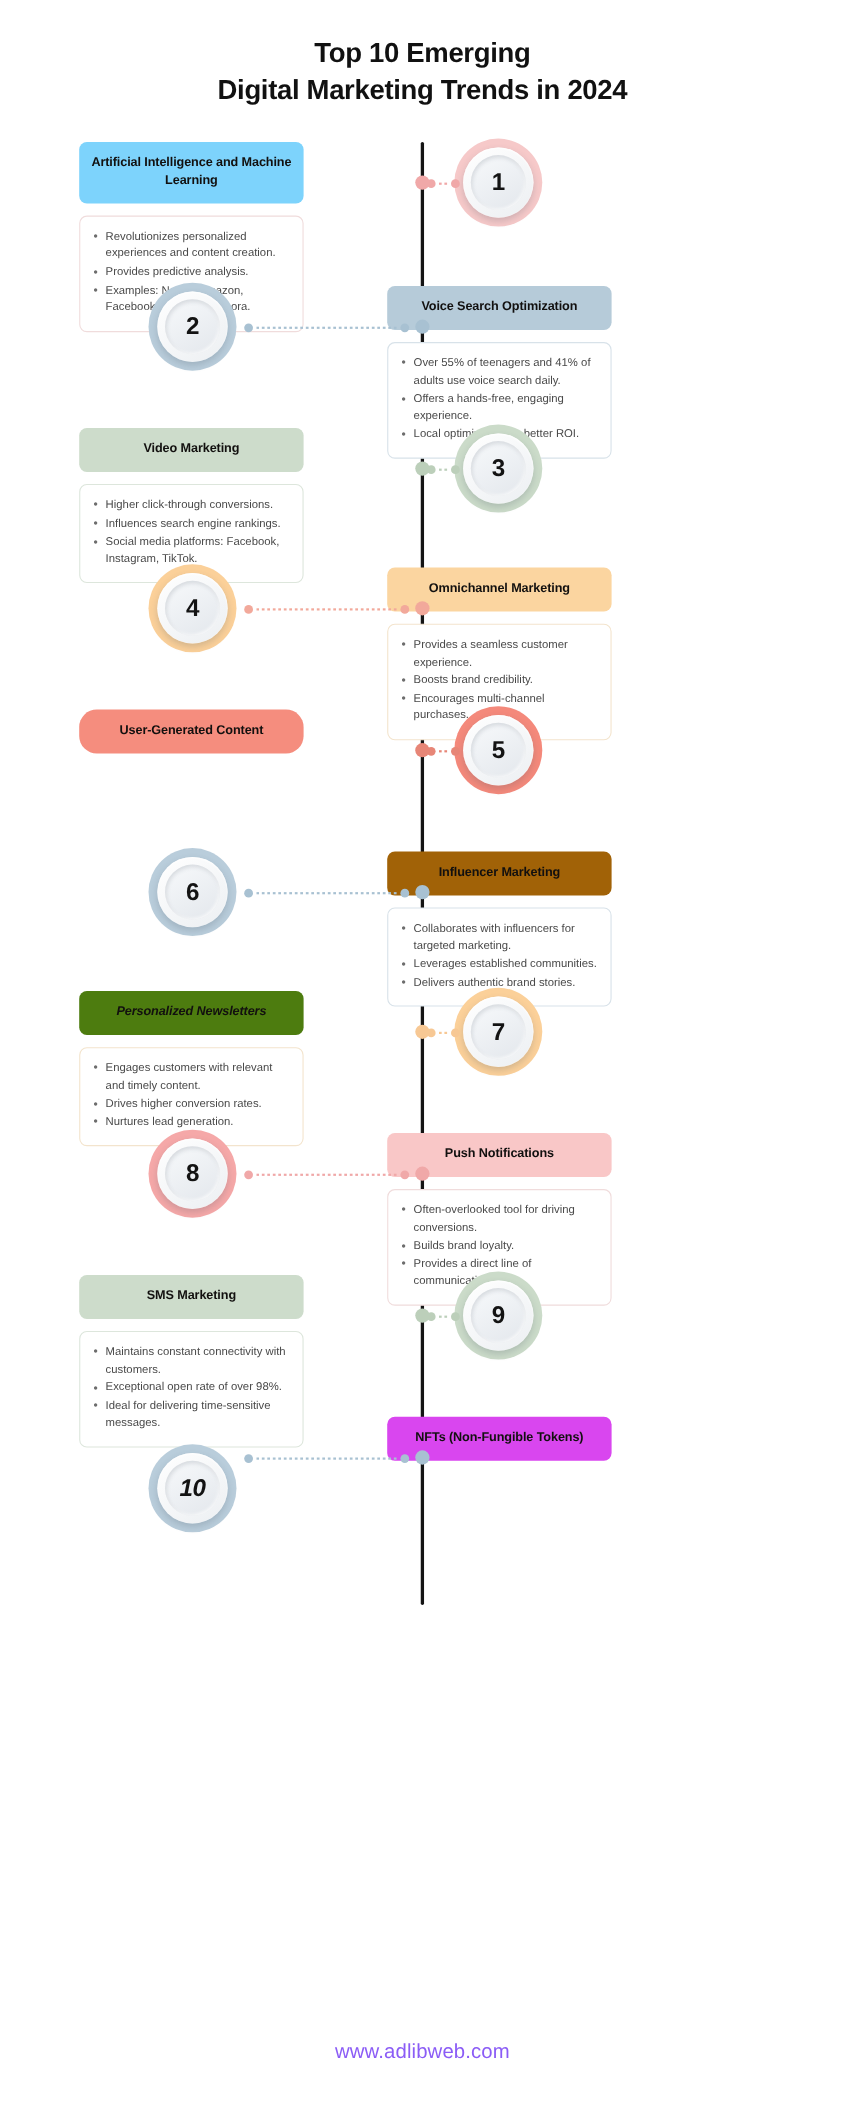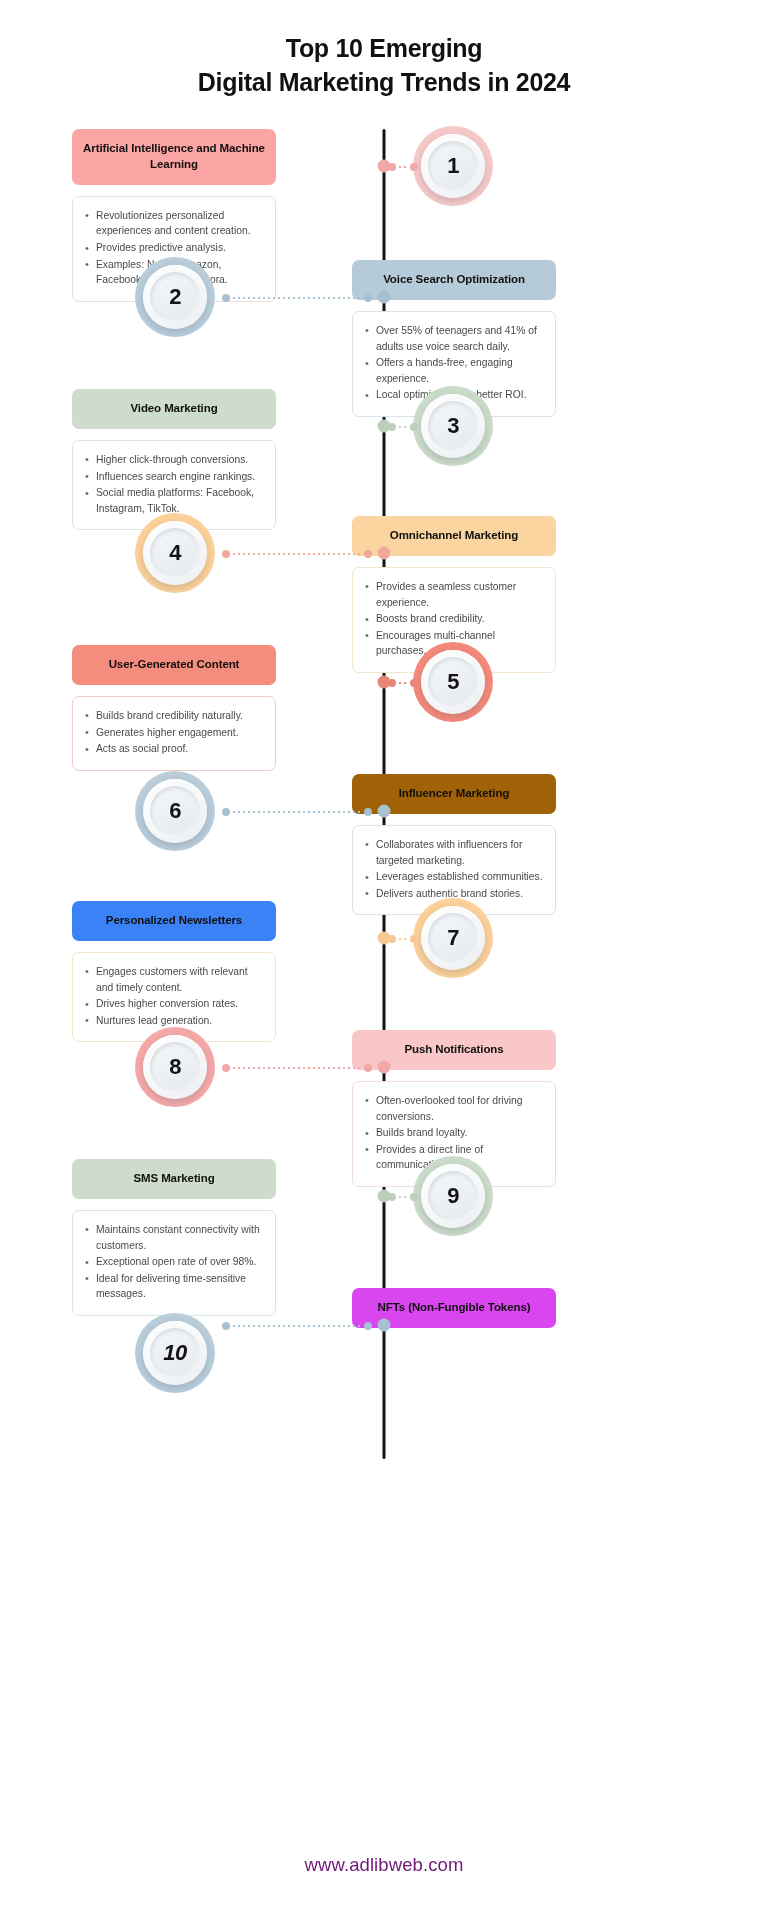--- a/index.html
+++ b/index.html
@@ -175,38 +175,38 @@
   }
 
   
   .footer {
     position: absolute;
     left: 0;
     bottom: 44px;
     width: 768px;
     text-align: center;
     font-size: 18.5px;
-    color: #701a75;
+    color: #8b5cf6;
     letter-spacing: 0.1px;
   }
 </style>
 </head>
 <body>
 
 <div class="title-wrap">
   <div class="title-line">Top 10 Emerging</div>
   <div class="title-line">Digital Marketing Trends in 2024</div>
 </div>
 
 <div class="timeline-area">
   <div class="spine"></div>
   <div id="rows">
       <div class="row">
         <div class="card left" style="top: 0px;">
-          <div class="pill" style="background: #fca5a5;">Artificial Intelligence and Machine Learning</div>
+          <div class="pill" style="background: #7dd3fc;">Artificial Intelligence and Machine Learning</div>
           <div class="bullets" style="border-color: rgb(240, 220, 220);">
             <ul>
               <li>Revolutionizes personalized experiences and content creation.</li>
               <li>Provides predictive analysis.</li>
               <li>Examples: Netflix, Amazon, Facebook, Google, Sephora.</li>
             </ul>
           </div>
         </div>
         <div class="medallion right" style="top: -3px;">
           <div class="ring-outer" style="background: rgb(246, 201, 201);"></div>
@@ -288,28 +288,21 @@
         </div>
         <div class="connector" style="top: 420px; color: rgb(242, 169, 155); left: 222px; width: 150px;">
           <span class="conn-dot" style="background: rgb(242, 169, 155);"></span>
           <span class="conn-line"></span>
           <span class="conn-dot" style="background: rgb(242, 169, 155);"></span>
         </div>
         <div class="node" style="top: 424px; background: rgb(242, 169, 155);"></div>
       </div>
       <div class="row">
         <div class="card left" style="top: 516px;">
-          <div class="pill" style="background: rgb(245, 141, 126);">User-Generated Content</div>
-          <div class="bullets" style="border-color: rgb(239, 206, 200);">
-            <ul>
-              <li>Builds brand credibility naturally.</li>
-              <li>Generates higher engagement.</li>
-              <li>Acts as social proof.</li>
-            </ul>
-          </div>
+          <div class="pill" style="background: rgb(245, 141, 126); border-radius: 16px;">User-Generated Content</div>
         </div>
         <div class="medallion right" style="top: 513px;">
           <div class="ring-outer" style="background: rgb(244, 137, 123);"></div>
           <div class="ring-mid"></div>
           <div class="ring-inner"></div>
           <div class="num">5</div>
         </div>
         <div class="connector" style="top: 549px; color: rgb(231, 134, 119); left: 388px; width: 30px;">
           <span class="conn-dot" style="background: rgb(231, 134, 119);"></span>
           <span class="conn-line"></span>
@@ -336,21 +329,21 @@
         </div>
         <div class="connector" style="top: 678px; color: rgb(168, 193, 210); left: 222px; width: 150px;">
           <span class="conn-dot" style="background: rgb(168, 193, 210);"></span>
           <span class="conn-line"></span>
           <span class="conn-dot" style="background: rgb(168, 193, 210);"></span>
         </div>
         <div class="node" style="top: 682px; background: rgb(168, 193, 210);"></div>
       </div>
       <div class="row">
         <div class="card left" style="top: 772px;">
-          <div class="pill" style="background: #3b82f6;">Personalized Newsletters</div>
+          <div class="pill" style="background: #4d7c0f; font-style: italic;">Personalized Newsletters</div>
           <div class="bullets" style="border-color: rgb(243, 228, 205);">
             <ul>
               <li>Engages customers with relevant and timely content.</li>
               <li>Drives higher conversion rates.</li>
               <li>Nurtures lead generation.</li>
             </ul>
           </div>
         </div>
         <div class="medallion right" style="top: 769px;">
           <div class="ring-outer" style="background: rgb(251, 208, 153);"></div>

